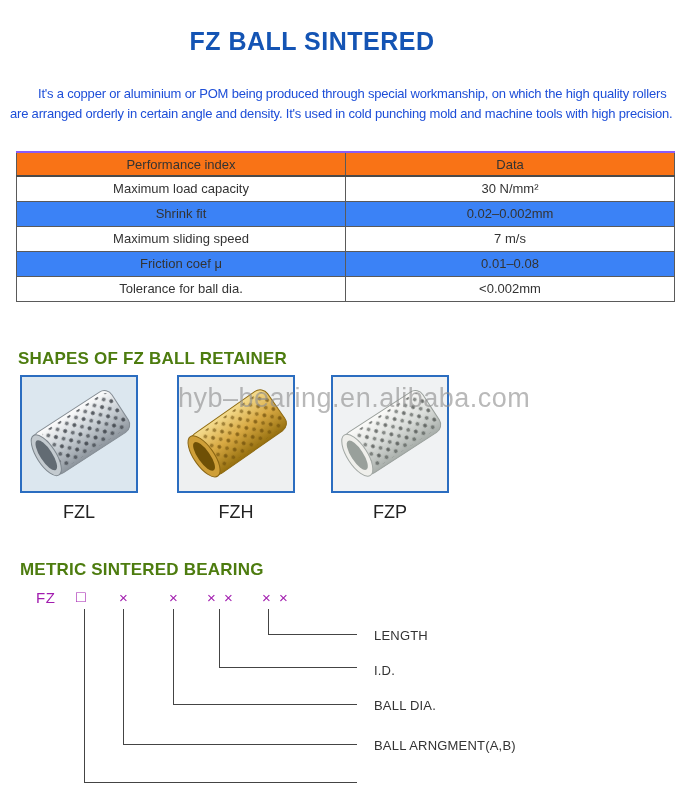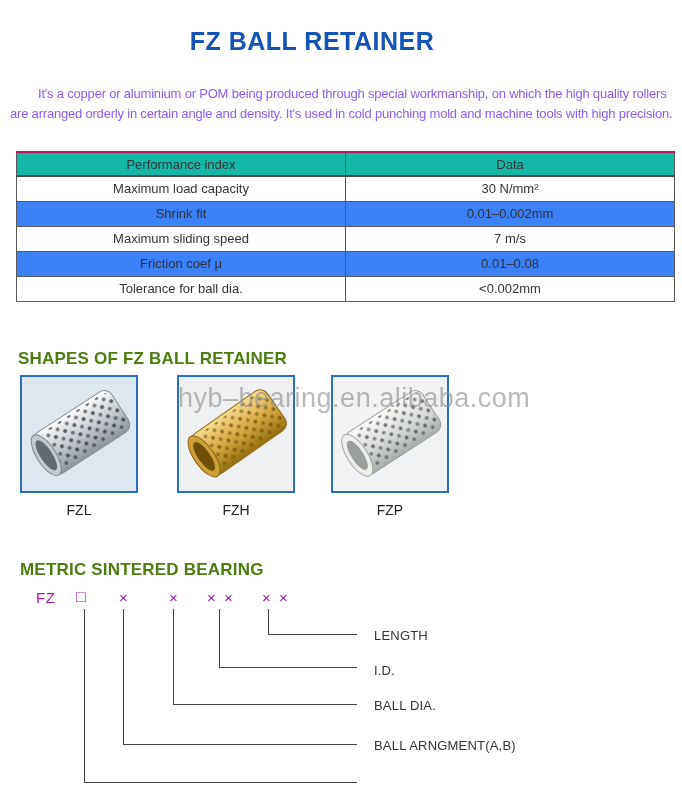--- a/index.html
+++ b/index.html
@@ -24,21 +24,21 @@
     letter-spacing: 0.5px;
   }
   
   .desc {
     position: absolute;
     left: 10px; top: 84px;
     width: 666px;
     font-size: 13px;
     line-height: 20px;
     letter-spacing: -0.2px;
-    color: #8b5cf6;
+    color: #1d4ed8;
     text-indent: 28px;
   }
   
   table.spec {
     position: absolute;
     left: 16px; top: 151px;
     width: 659px;
     border-collapse: collapse;
     table-layout: fixed;
     font-size: 13px;
@@ -46,23 +46,23 @@
   }
   table.spec th, table.spec td {
     border: 1px solid #5a5a5a;
     text-align: center;
     vertical-align: middle;
     height: 25px;
     font-weight: normal;
     padding: 0;
   }
   table.spec thead th {
-    background: #14b8a6;
+    background: #f97316;
     height: 24px;
-    border-top: 2px solid #be185d;
+    border-top: 2px solid #8b5cf6;
     border-bottom: 2px solid #4a4a4a;
   }
   table.spec tr.alt td { background: #d8e6f6; }
   table.spec tr td { background: #ffffff; }
   table.spec tr.alt td { background: #3b82f6; }
   
   .sec-heading {
     position: absolute;
     font-size: 17px;
     font-weight: bold;
@@ -81,21 +81,21 @@
   }
   #box-fzl { left: 20px;  background: #dce7ef; }
   #box-fzh { left: 177px; background: #eef0f1; }
   #box-fzp { left: 331px; background: #f0f2f3; }
   .shape-box svg { display: block; margin: 0 auto; }
   .shape-label {
     position: absolute;
     top: 502px;
     width: 118px;
     text-align: center;
-    font-size: 14px;
+    font-size: 18px;
     color: #222222;
   }
   #label-fzl { left: 20px; }
   #label-fzh { left: 177px; }
   #label-fzp { left: 331px; }
   
   .watermark {
     position: absolute;
     left: 178px; top: 383px;
     font-size: 27px;
@@ -143,39 +143,39 @@
   #callout-id       { top: 663px; }
   #callout-balldia  { top: 698px; }
   #callout-arng     { top: 738px; }
   #callout-material { top: 776px; }
 </style>
 </head>
 <body>
 
 <div class="page">
 
-  <div class="title">FZ BALL RETAINER</div>
+  <div class="title">FZ BALL SINTERED</div>
 
   <p class="desc">It's a copper or aluminium or POM being produced through special workmanship, on which the high quality rollers are arranged orderly in certain angle and density. It's used in cold punching mold and machine tools with high precision.</p>
 
   <table class="spec">
     <thead>
       <tr>
         <th>Performance index</th>
         <th>Data</th>
       </tr>
     </thead>
     <tbody>
       <tr>
         <td>Maximum load capacity</td>
         <td>30 N/mm²</td>
       </tr>
       <tr class="alt">
         <td>Shrink fit</td>
-        <td>0.01–0.002mm</td>
+        <td>0.02–0.002mm</td>
       </tr>
       <tr>
         <td>Maximum sliding speed</td>
         <td>7 m/s</td>
       </tr>
       <tr class="alt">
         <td>Friction coef  μ</td>
         <td>0.01–0.08</td>
       </tr>
       <tr>

